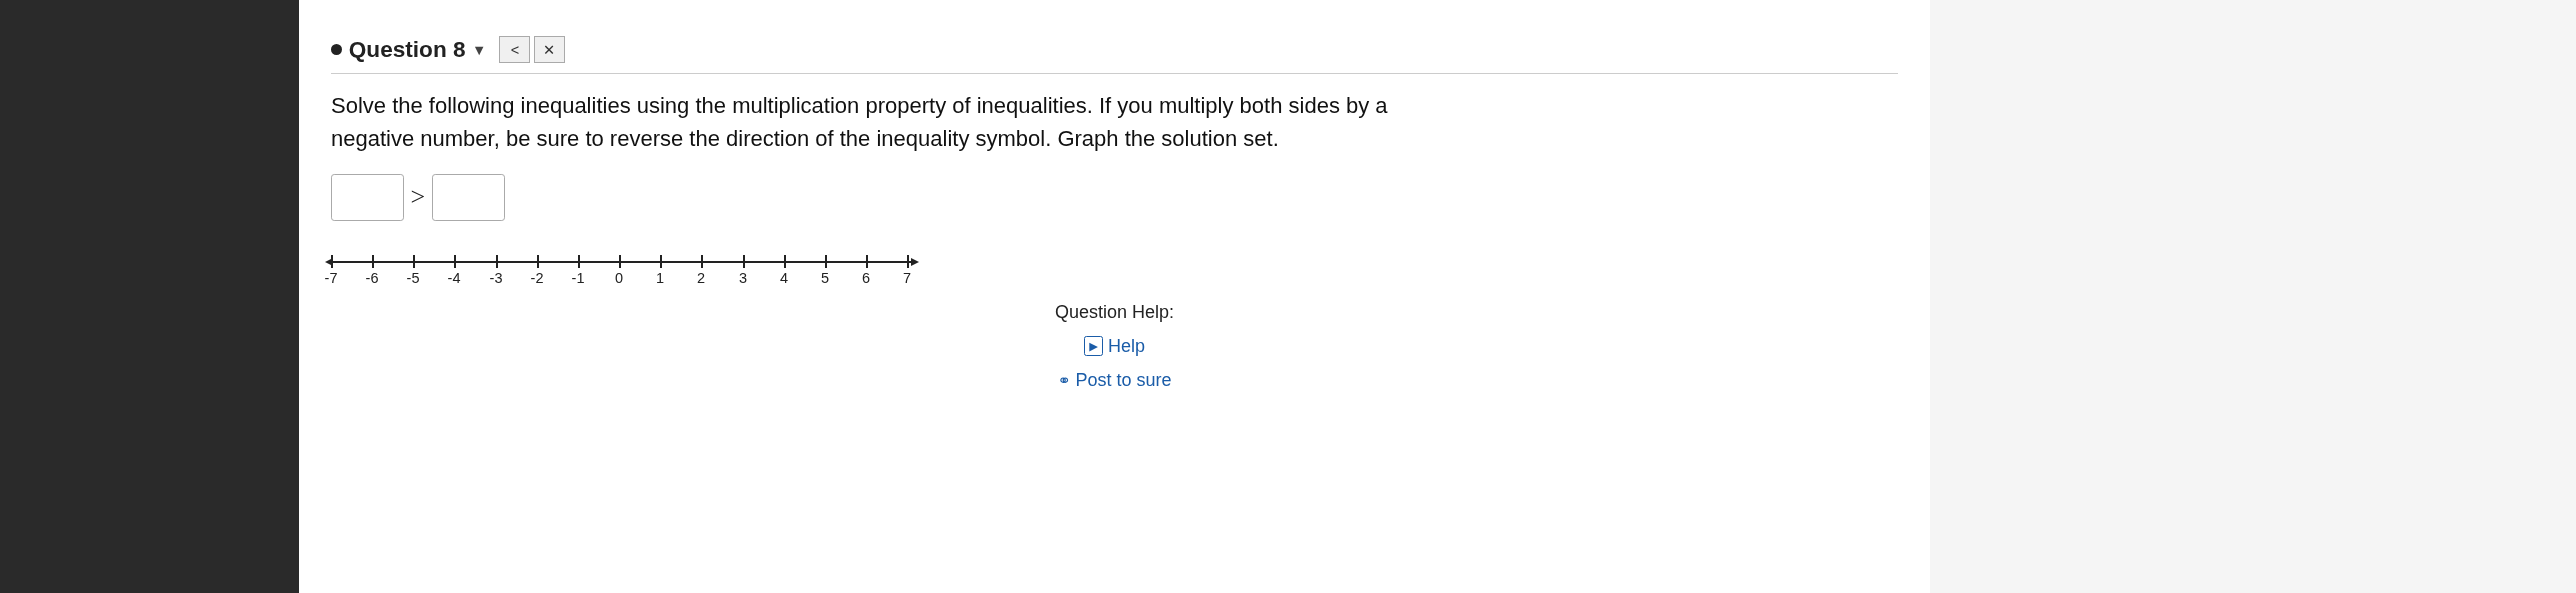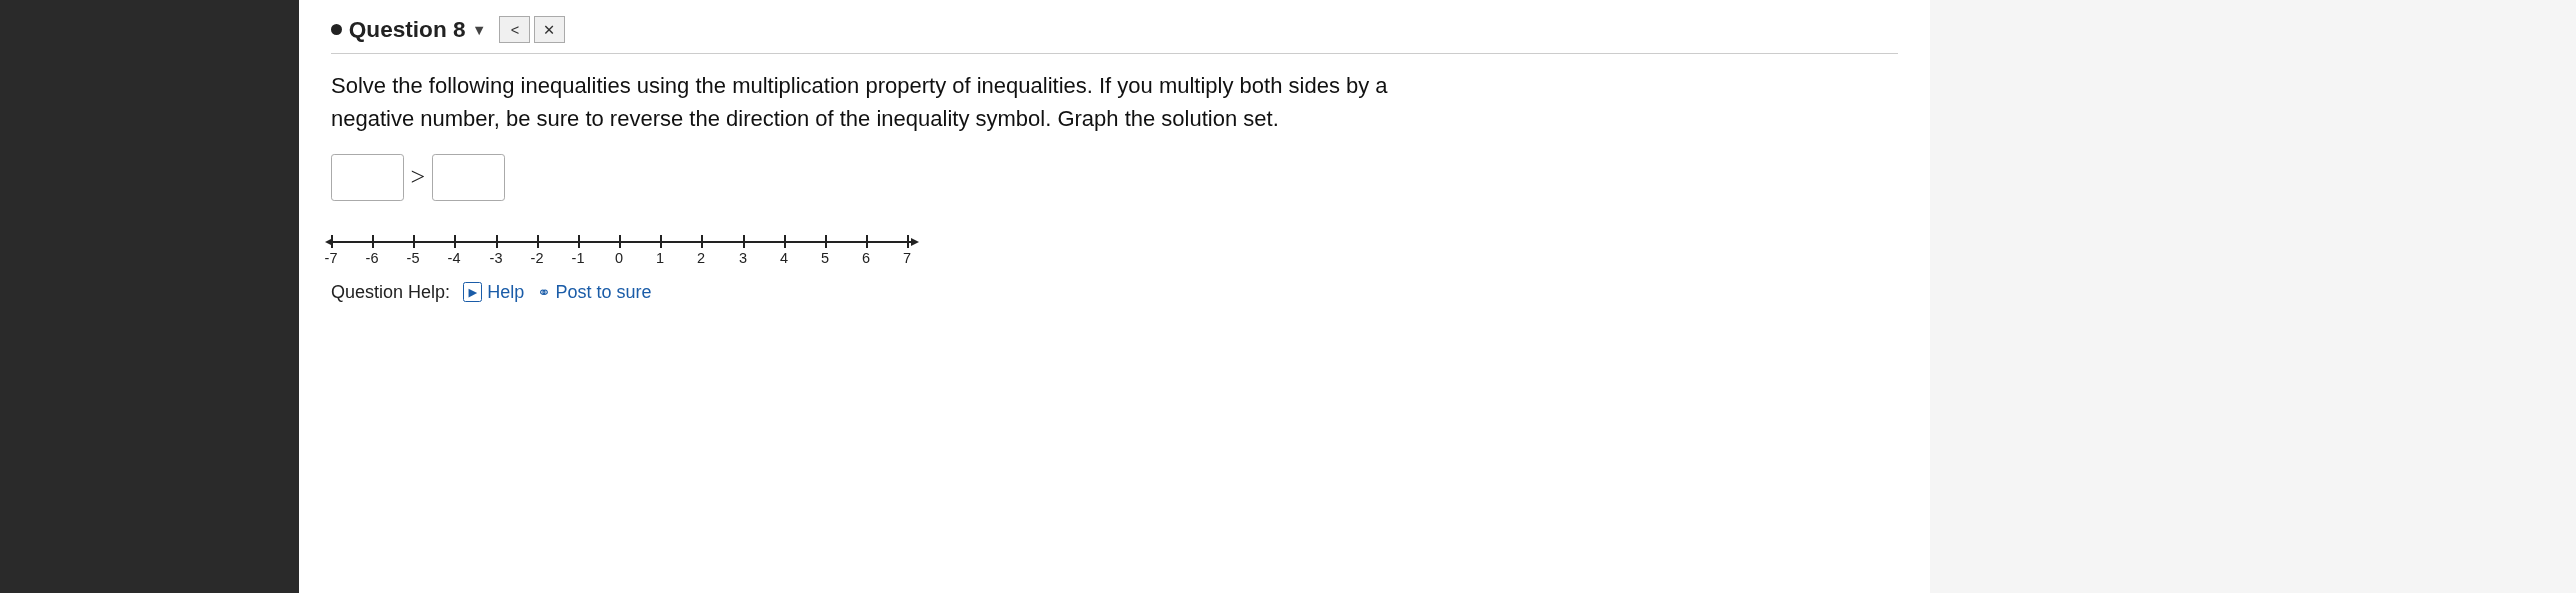--- a/index.html
+++ b/index.html
@@ -19,23 +19,24 @@
 
     .left-panel {
       width: 299px;
       height: 593px;
       background: #2a2a2a;
       flex-shrink: 0;
     }
 
     .main-content {
       flex: 1;
-      padding: 16px 32px;
+      padding: 4px 32px;
       background: #fff;
       position: relative;
+      margin-top: 32px;
     }
 
     .question-header {
       display: flex;
       align-items: center;
       gap: 6.5px;
       margin-bottom: 14.5px;
       border-bottom: 0.8px solid #ccc;
       padding-bottom: 9.7px;
     }
@@ -235,20 +236,21 @@
       border-radius: 50%;
       background: #fff;
       cursor: pointer;
     }
 
     .question-help-row {
       display: flex;
       align-items: center;
       gap: 13px;
       font-size: 18px;
+      flex-direction: column;
     }
 
     .question-help-label {
       color: #222;
       font-weight: 500;
     }
 
     .video-link {
       color: #1a5ca8;
       text-decoration: none;

